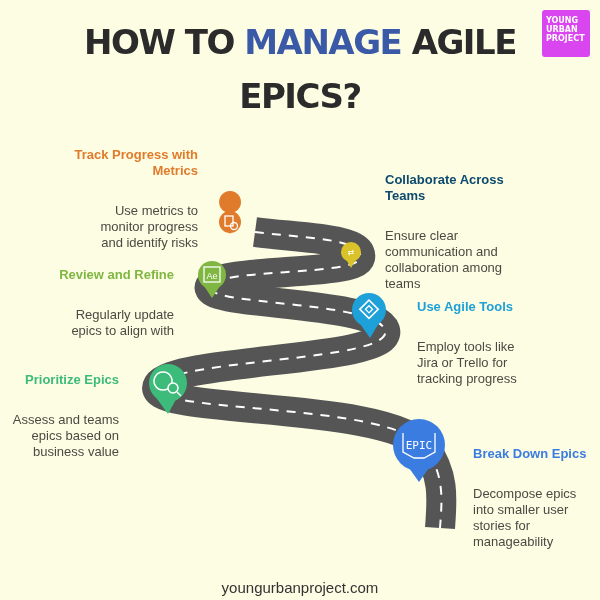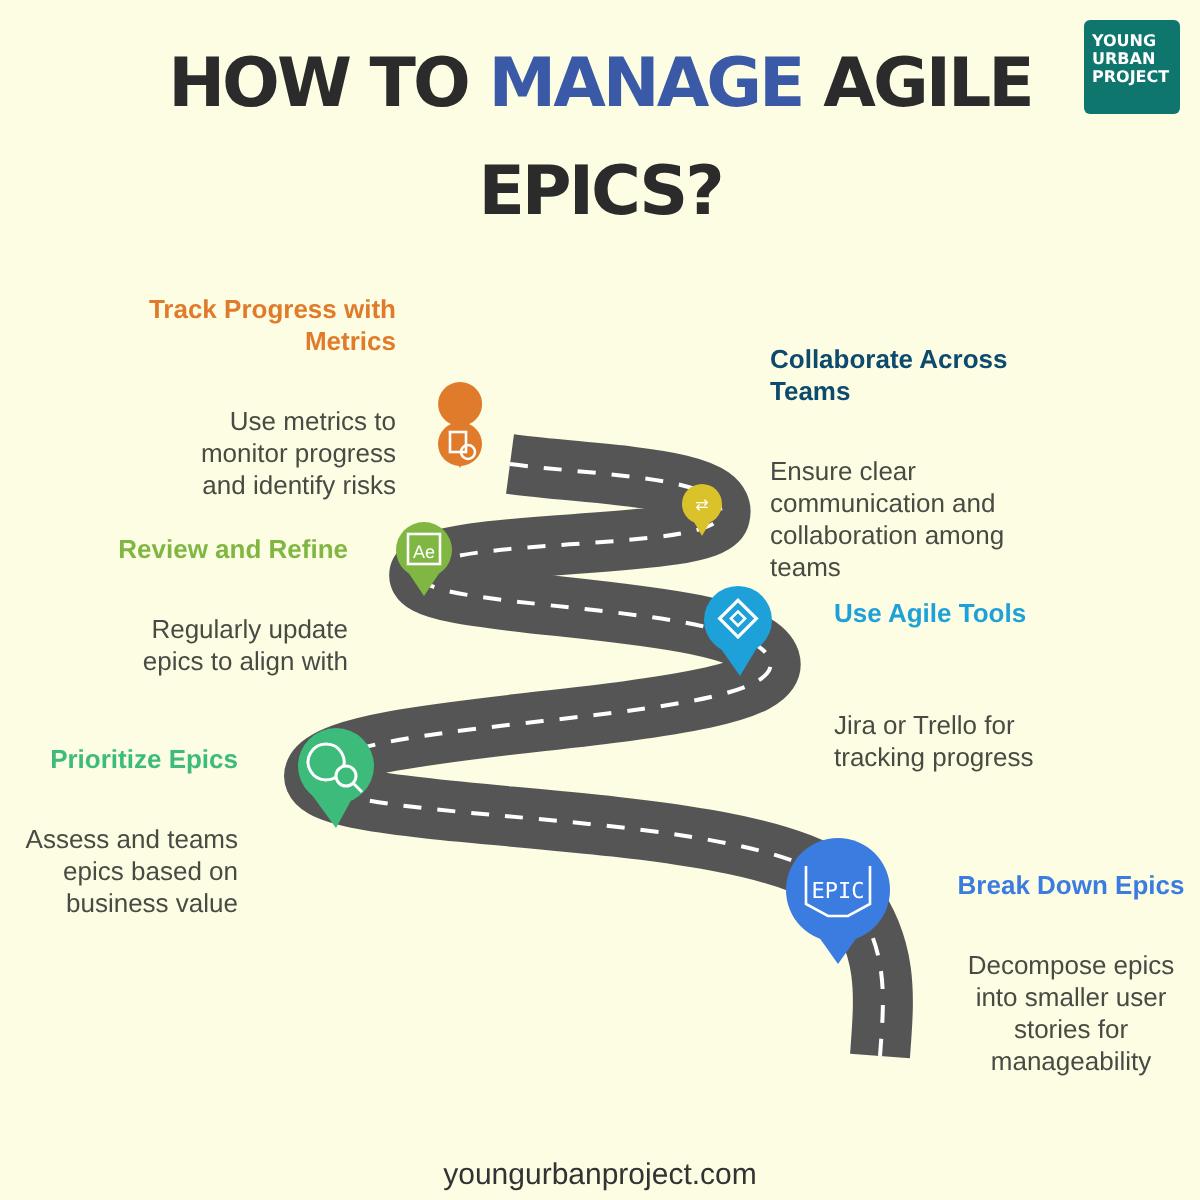--- a/index.html
+++ b/index.html
@@ -1,19 +1,19 @@
 <!DOCTYPE html>
 <html><head>
 <meta charset="utf-8">
 <style>
   html,body{margin:0;padding:0;}
   body{width:600px;height:600px;background:#fdfde3;position:relative;overflow:hidden;font-family:"Liberation Sans",sans-serif;}
   .title{position:absolute;left:0;width:600px;text-align:center;font-family:"DejaVu Sans",sans-serif;font-weight:bold;font-size:34px;color:#2b2b2b;letter-spacing:-1.5px;}
   .title .hl{color:#3a5aa8;}
-  .logo{position:absolute;left:542px;top:10px;width:48px;height:47px;background:#0f766e;border-radius:3px;color:#fff;font-family:"DejaVu Sans",sans-serif;font-weight:bold;font-size:8px;line-height:9px;padding:6px 0 0 4px;box-sizing:border-box;}
+  .logo{position:absolute;left:542px;top:10px;width:48px;height:47px;background:#d946ef;border-radius:3px;color:#fff;font-family:"DejaVu Sans",sans-serif;font-weight:bold;font-size:8px;line-height:9px;padding:6px 0 0 4px;box-sizing:border-box;}
   .step{position:absolute;}
   .step h3{margin:0;font-size:13px;font-weight:bold;line-height:16px;}
   .step p{margin:24px 0 0 0;font-size:13px;color:#4a4a44;line-height:16px;}
   .r{text-align:right;}
   .footer{position:absolute;left:0;width:600px;top:579px;text-align:center;font-size:15px;color:#333;}
   svg{position:absolute;left:0;top:0;}
 </style>
 </head>
 <body>
 
@@ -81,26 +81,26 @@
   <p><span>Ensure clear</span><br><span>communication and</span><br><span>collaboration among</span><br><span>teams</span></p>
 </div>
 
 <div class="step r" style="right:426px;top:267px;width:170px;">
   <h3 style="color:#7fb742;">Review and Refine</h3>
   <p><span>Regularly update</span><br><span>epics to align with</span><br></p>
 </div>
 
 <div class="step" style="left:417px;top:299px;width:180px;">
   <h3 style="color:#1ea0d8;">Use Agile Tools</h3>
-  <p><br><span>Jira or Trello for</span><br><span>tracking progress</span></p>
+  <p><span>Employ tools like</span><br><span>Jira or Trello for</span><br><span>tracking progress</span></p>
 </div>
 
 <div class="step r" style="right:481px;top:372px;width:120px;">
   <h3 style="color:#3dbb7b;">Prioritize Epics</h3>
   <p><span>Assess and teams</span><br><span>epics based on</span><br><span>business value</span></p>
 </div>
 
-<div class="step" style="left:473px;top:435px;width:125px;text-align:center;">
+<div class="step" style="left:473px;top:446px;width:125px;">
   <h3 style="color:#3b7ce0;">Break Down Epics</h3>
   <p><span>Decompose epics</span><br><span>into smaller user</span><br><span>stories for</span><br><span>manageability</span></p>
 </div>
 
 <div class="footer">youngurbanproject.com</div>
 
 </body></html>

